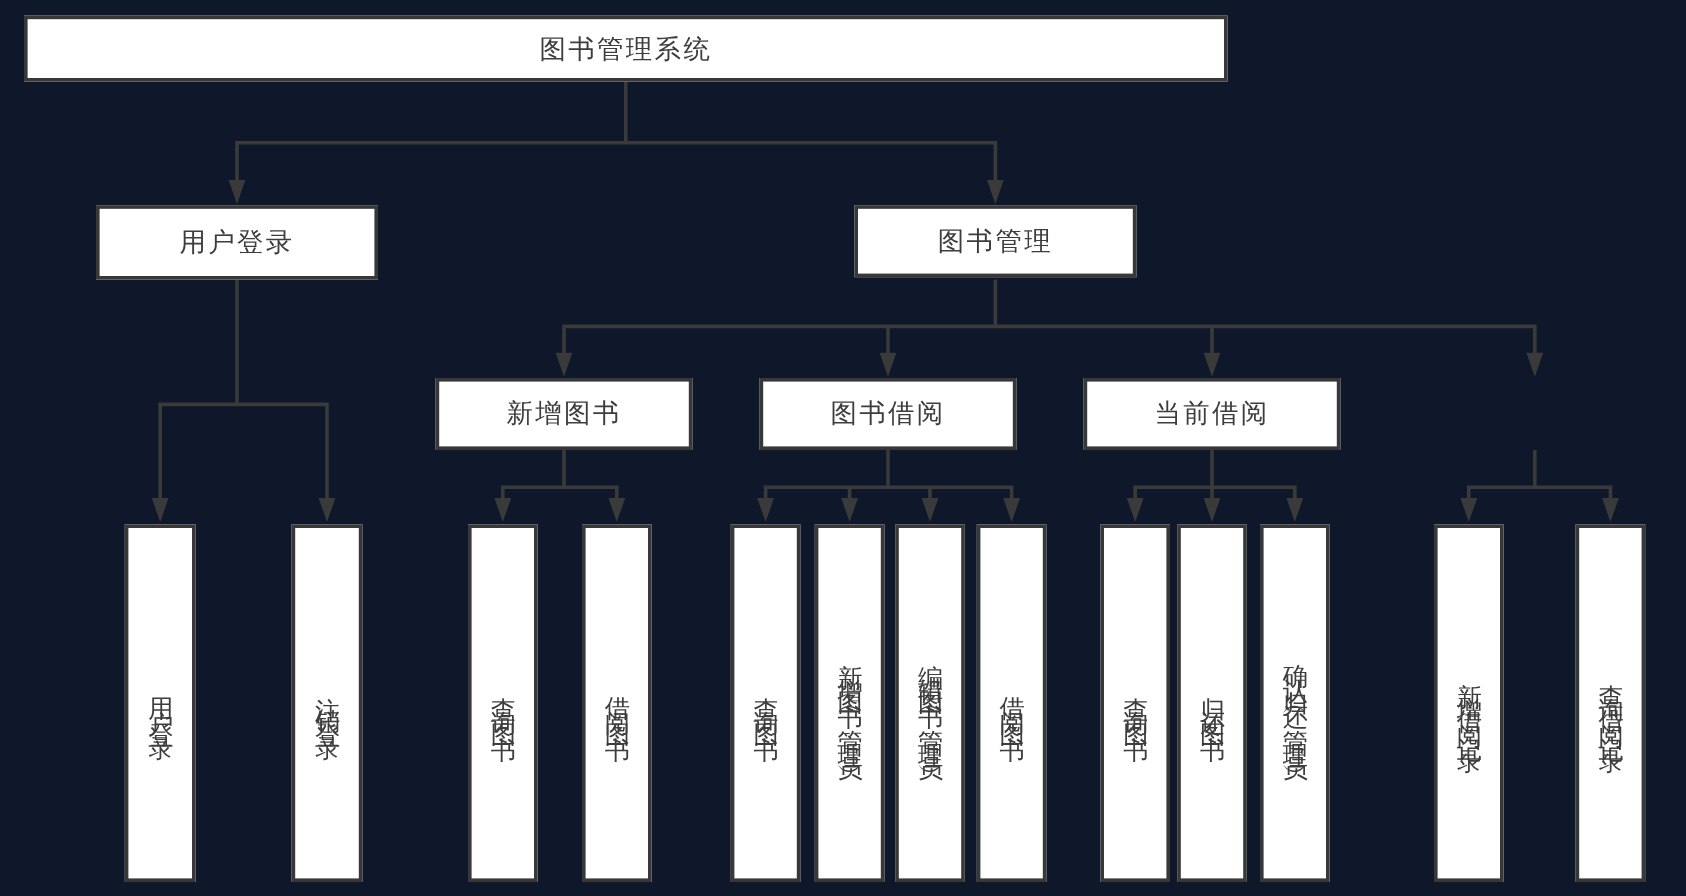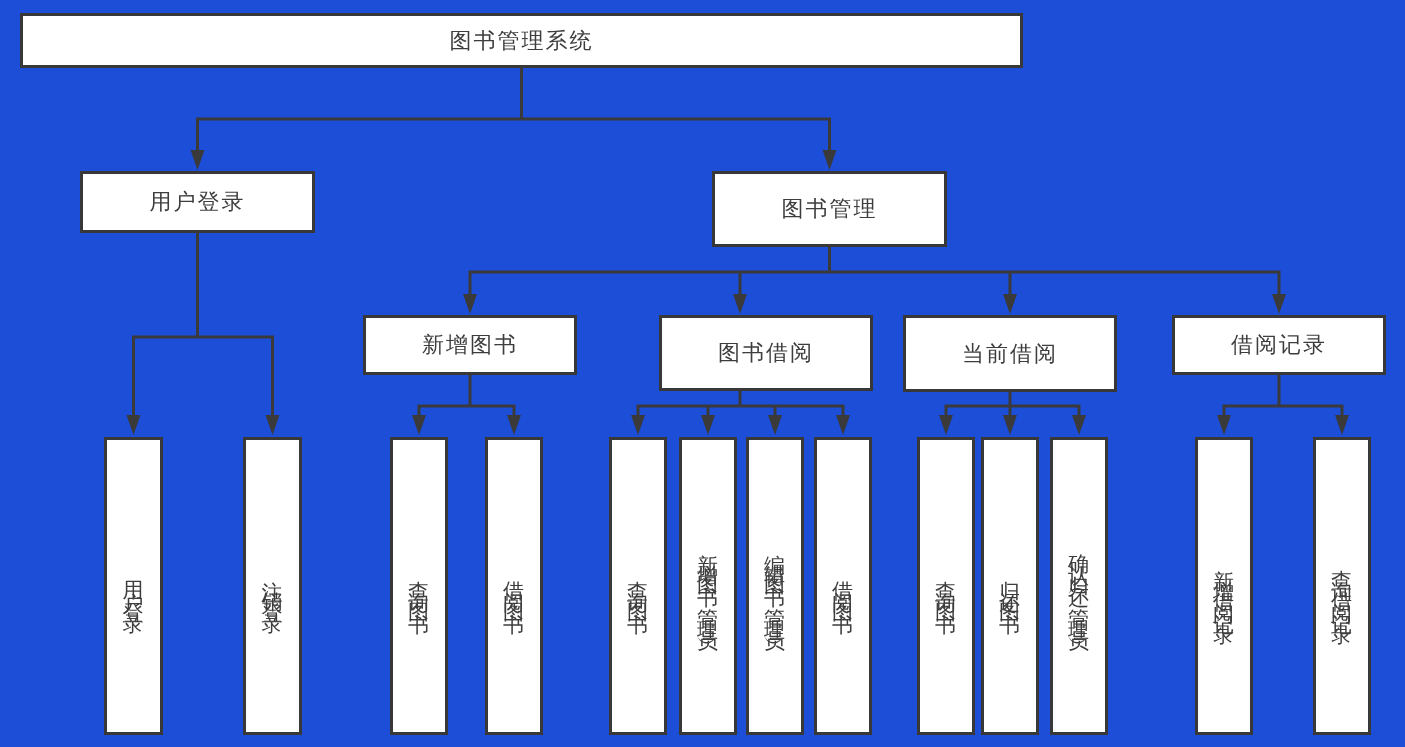--- a/index.html
+++ b/index.html
@@ -1,19 +1,19 @@
 <!DOCTYPE html>
 <html><head>
 <meta charset="utf-8">
 <style>
   html,body{margin:0;padding:0;background:#ffffff;}
   #canvas{
     position:relative;
     width:1405px;height:747px;
-    background:#1d4ed8;
+    background:#0f172a;
     font-family:"Liberation Sans", sans-serif;
     overflow:hidden;
   }
   .node{
     position:absolute;
     box-sizing:border-box;
     background:#ffffff;
     border:3px solid #383838;
     display:flex;
     align-items:center;
@@ -98,35 +98,32 @@
     </g>
   </svg>
 
   <div class="node h" style="left:20px;top:13px;width:1003px;height:55px">
     <span>图书管理系统</span>
   </div>
 
   <div class="node h" style="left:80px;top:171px;width:235px;height:62px">
     <span>用户登录</span>
   </div>
-  <div class="node h" style="left:712px;top:171px;width:235px;height:76px">
+  <div class="node h" style="left:712px;top:171px;width:235px;height:60px">
     <span>图书管理</span>
   </div>
 
   <div class="node h" style="left:363px;top:315px;width:214px;height:60px">
     <span>新增图书</span>
   </div>
-  <div class="node h" style="left:659px;top:315px;width:214px;height:76px">
+  <div class="node h" style="left:633px;top:315px;width:214px;height:60px">
     <span>图书借阅</span>
   </div>
-  <div class="node h" style="left:903px;top:315px;width:214px;height:77px">
+  <div class="node h" style="left:903px;top:315px;width:214px;height:60px">
     <span>当前借阅</span>
-  </div>
-  <div class="node h" style="left:1172px;top:315px;width:214px;height:60px">
-    <span>借阅记录</span>
   </div>
 
   <div class="node v" style="left:104px;top:437px;width:59px;height:298px">
     <span>用户登录</span>
   </div>
   <div class="node v" style="left:243px;top:437px;width:59px;height:298px">
     <span>注销登录</span>
   </div>
 
   <div class="node v" style="left:390px;top:437px;width:58px;height:298px">

